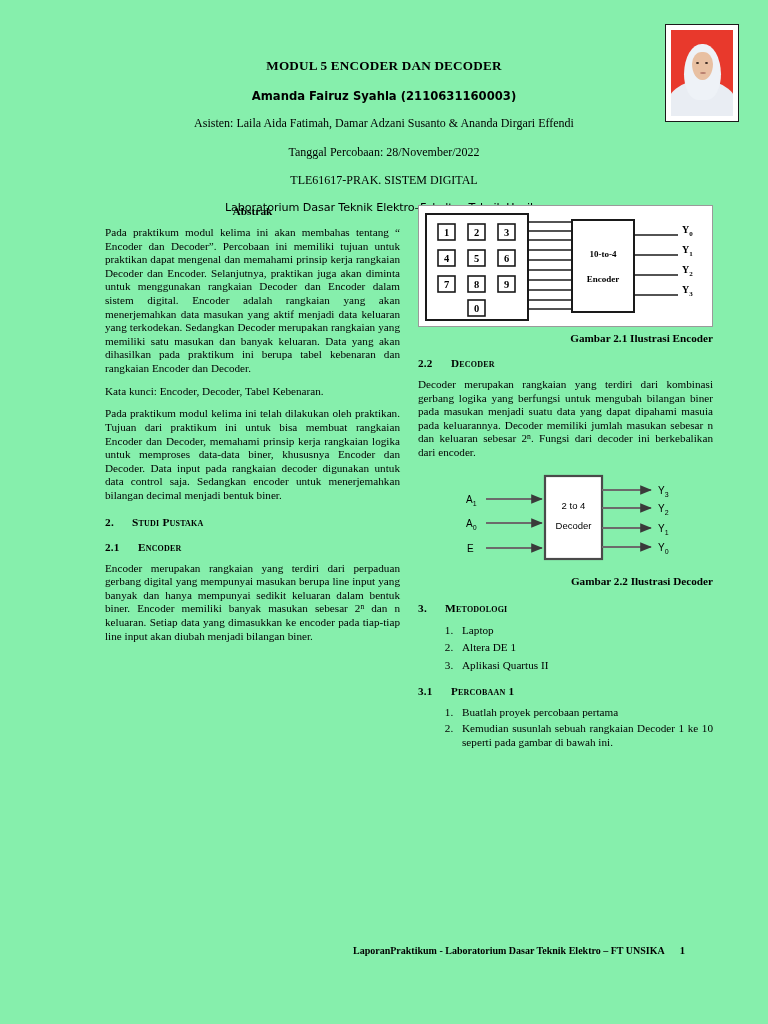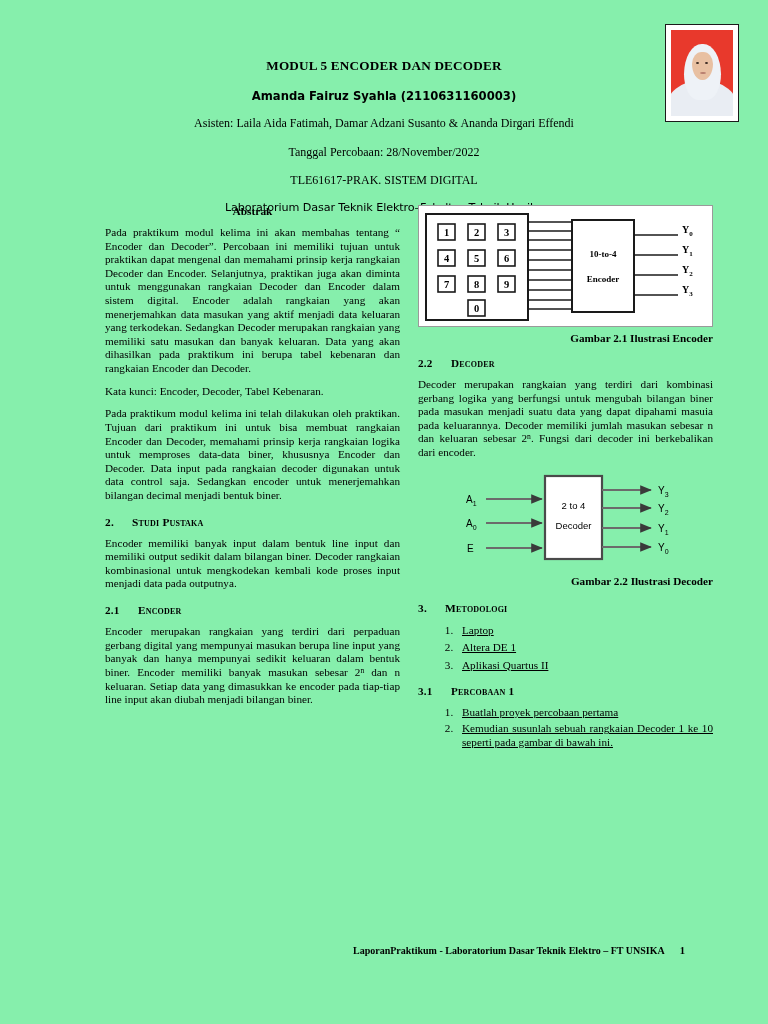--- a/index.html
+++ b/index.html
@@ -163,21 +163,20 @@
     font-variant: normal;
     display: inline-block;
     width: 33px;
   }
 
   ol.numlist {
     margin: 0 0 9px 0;
     padding-left: 38px;
     font-size: 11.2px;
     line-height: 1.28;
-    text-decoration: underline;
   }
   ol.numlist li {
     margin-bottom: 3px;
     padding-left: 6px;
     text-align: justify;
   }
   ol.numlist.wide li { line-height: 1.22; }
 
   sup.exp { font-size: 0.68em; vertical-align: 0.42em; }
 
@@ -246,21 +245,20 @@
 
     <div class="abstrak-h">Abstrak</div>
     <p class="body">Pada praktikum modul kelima ini akan membahas tentang “ Encoder dan Decoder”. Percobaan ini memiliki tujuan untuk praktikan dapat mengenal dan memahami prinsip kerja rangkaian Decoder dan Encoder. Selanjutnya, praktikan juga akan diminta untuk menggunakan rangkaian Decoder dan Encoder dalam sistem digital. Encoder adalah rangkaian yang akan menerjemahkan data masukan yang aktif menjadi data keluaran yang terkodekan. Sedangkan Decoder merupakan rangkaian yang memiliki satu masukan dan banyak keluaran. Data yang akan dihasilkan pada praktikum ini berupa tabel kebenaran dan rangkaian Encoder dan Decoder.</p>
     <p class="body">Kata kunci: Encoder, Decoder, Tabel Kebenaran.</p>
 
     <p class="body">Pada praktikum modul kelima ini telah dilakukan oleh praktikan. Tujuan dari praktikum ini untuk bisa membuat rangkaian Encoder dan Decoder, memahami prinsip kerja rangkaian logika untuk memproses data-data biner, khususnya Encoder dan Decoder. Data input pada rangkaian decoder digunakan untuk data control saja. Sedangkan encoder untuk menerjemahkan bilangan decimal menjadi bentuk biner.</p>
 
     <h2 class="sec">
       <span class="num">2.</span><span>Studi Pustaka</span>
     </h2>
-    <p class="body">Encoder memiliki banyak input dalam bentuk line input dan memiliki output sedikit dalam bilangan biner. Decoder rangkaian kombinasional untuk mengkodekan kembali kode proses input menjadi data pada outputnya.</p>
 
     <h3 class="subsec">
       <span class="num">2.1</span><span>Encoder</span>
     </h3>
     <p class="body"><span>Encoder merupakan rangkaian yang terdiri dari perpaduan gerbang digital yang mempunyai masukan berupa line input yang banyak dan hanya mempunyai sedikit keluaran dalam bentuk biner. Encoder memiliki banyak masukan sebesar 2</span><sup class="exp">n</sup><span> dan n keluaran. Setiap data yang dimasukkan ke encoder pada tiap-tiap line input akan diubah menjadi bilangan biner.</span></p>
 
   </div>
 
   <div class="col col-right">
 

